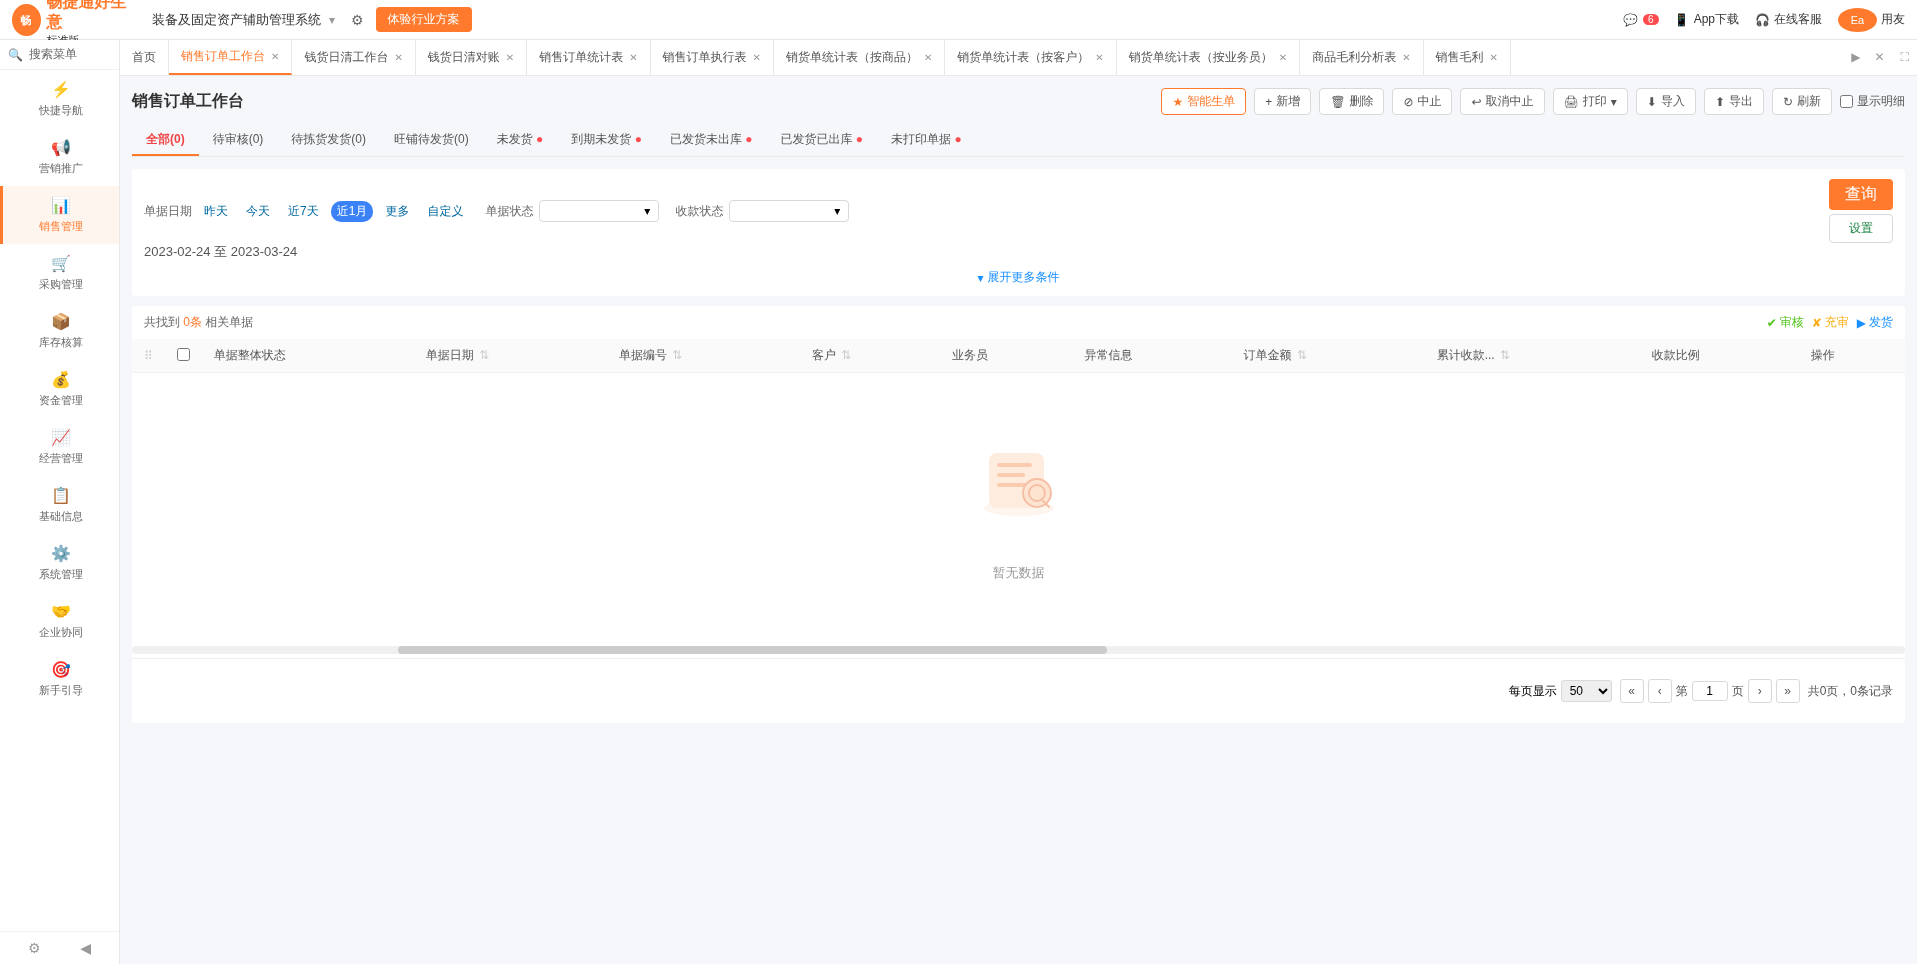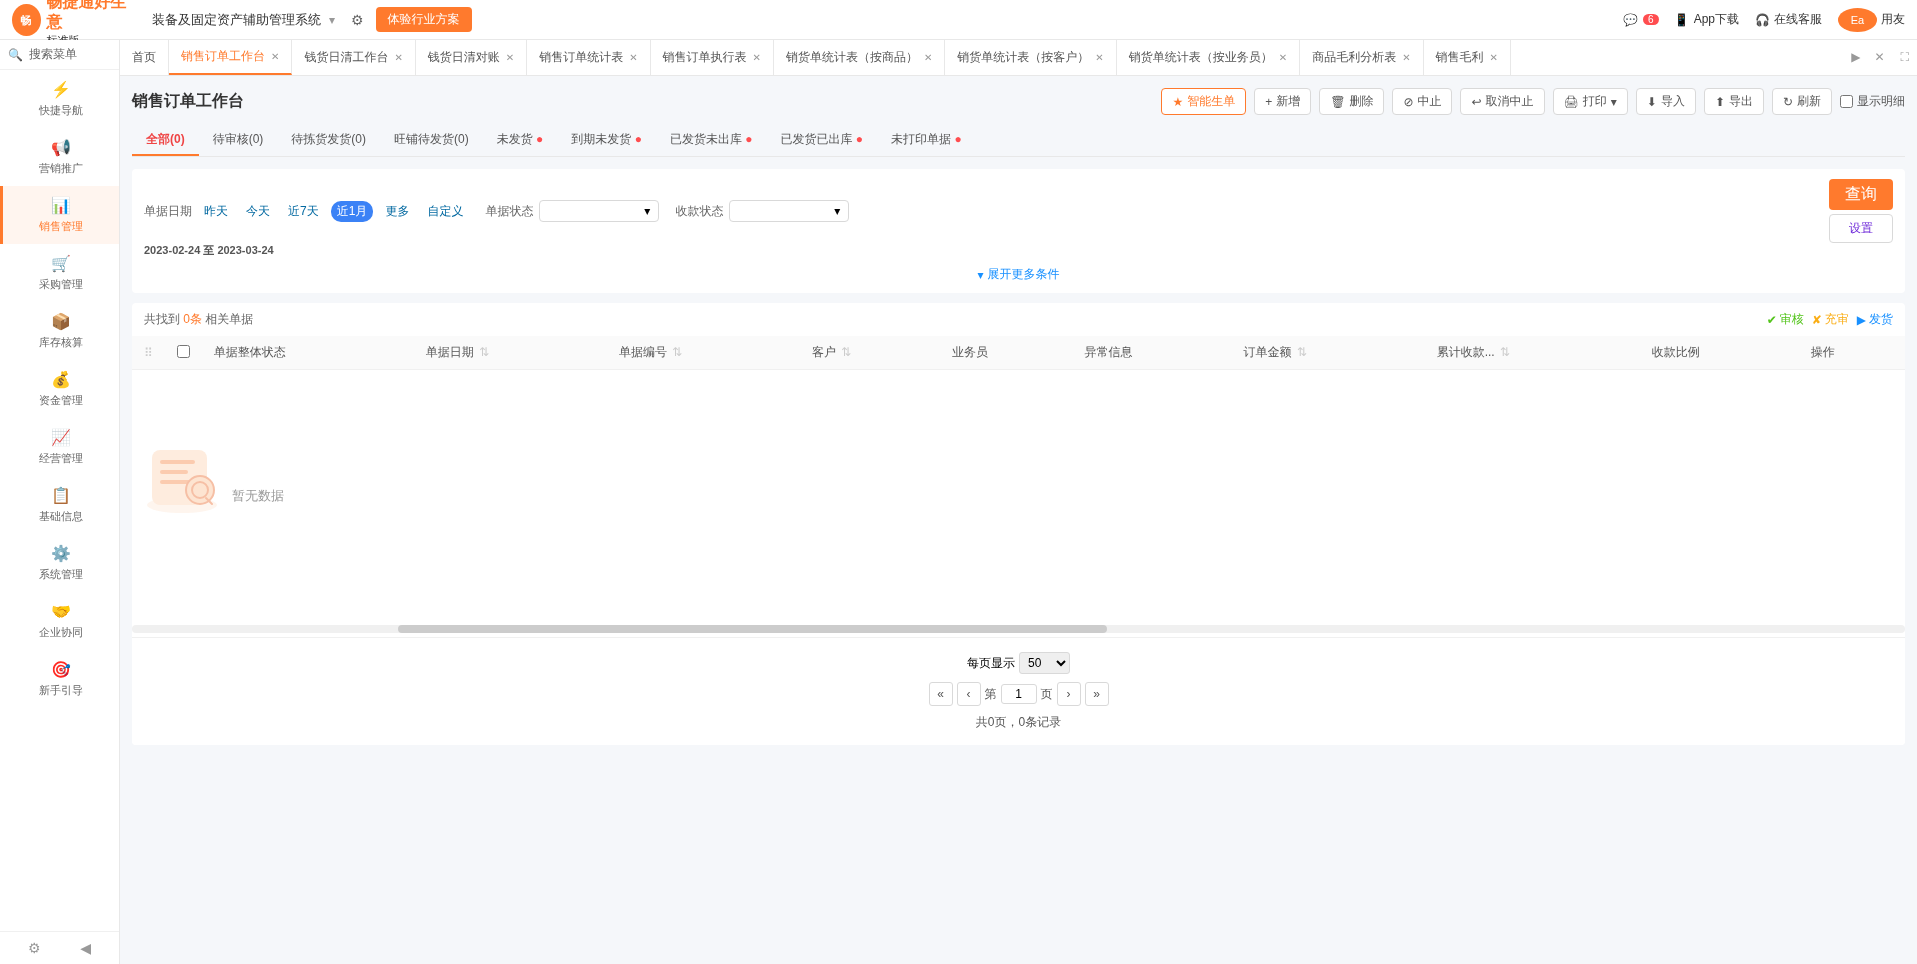--- a/index.html
+++ b/index.html
@@ -55,53 +55,53 @@
     .sub-tabs { display: flex; align-items: center; gap: 0; margin-bottom: 12px; border-bottom: 1px solid #e8e8e8; }
     .sub-tab { padding: 6px 14px; cursor: pointer; color: #555; font-size: 12px; border-bottom: 2px solid transparent; }
     .sub-tab.active { color: #ef4444; border-bottom-color: #ff7a2d; font-weight: bold; }
     .sub-tab .red-badge { color: #ff4d4f; font-weight: bold; }
 
     
     .filter-area { background: #fff; border-radius: 4px; padding: 10px 12px; margin-bottom: 10px; }
     .filter-row { display: flex; align-items: center; gap: 16px; flex-wrap: wrap; }
     .filter-item { display: flex; align-items: center; gap: 6px; }
     .filter-label { color: #666; white-space: nowrap; }
-    .filter-date { color: #555; font-size: 11px; font-weight: bold; }
+    .filter-date { color: #555; font-size: 13px; }
     .date-option { cursor: pointer; color: #0369a1; padding: 2px 6px; border-radius: 3px; }
     .date-option.active { background: #3b82f6; color: white; border-radius: 10px; }
     .filter-select { display: flex; align-items: center; gap: 4px; border: 1px solid #d9d9d9; border-radius: 4px; padding: 3px 8px; min-width: 120px; background: #fff; cursor: pointer; }
     .expand-btn { display: flex; align-items: center; gap: 4px; color: #1890ff; cursor: pointer; font-size: 12px; margin: 8px auto 0; justify-content: center; }
     .query-btn { background: #ff7a2d; color: white; border: none; border-radius: 4px; padding: 5px 16px; cursor: pointer; font-size: 16px; }
-    .set-btn { background: #fff; color: #6d28d9; border: 1px solid #d9d9d9; border-radius: 4px; padding: 5px 16px; cursor: pointer; font-size: 12px; }
+    .set-btn { background: #fff; color: #15803d; border: 1px solid #d9d9d9; border-radius: 4px; padding: 5px 16px; cursor: pointer; font-size: 12px; }
 
     
     .table-wrapper { background: #fff; border-radius: 4px; overflow: hidden; }
     .table-toolbar { display: flex; align-items: center; justify-content: space-between; padding: 8px 12px; }
     .result-count { color: #666; font-size: 12px; }
     .result-count .num { color: #ff7a2d; }
     .table-ops { display: flex; gap: 8px; }
     .table-op-btn { display: flex; align-items: center; gap: 3px; cursor: pointer; font-size: 12px; }
     .table-op-btn.audit { color: #52c41a; }
     .table-op-btn.cancel { color: #faad14; }
     .table-op-btn.send { color: #1890ff; }
 
     table { width: 100%; border-collapse: collapse; font-size: 12px; }
     thead tr { background: #fafafa; }
     th { padding: 8px 12px; text-align: left; color: #555; font-weight: 500; border-bottom: 1px solid #f0f0f0; white-space: nowrap; }
     th .sort-icon { color: #ccc; margin-left: 2px; }
     .checkbox-col { width: 30px; text-align: center; }
     .drag-col { width: 30px; text-align: center; color: #ccc; }
 
     
-    .empty-state { display: flex; flex-direction: row; align-items: center; padding: 60px 0; }
+    .empty-state { display: flex; flex-direction: column; align-items: center; justify-content: center; padding: 60px 0; }
     .empty-icon { font-size: 80px; margin-bottom: 12px; opacity: 0.6; }
     .empty-text { color: #999; font-size: 13px; }
 
     
-    .pagination { display: flex; align-items: center; justify-content: flex-end; padding: 14px 12px; background: #fff; border-top: 1px solid #f0f0f0; gap: 8px; flex-direction: column; }
+    .pagination { display: flex; align-items: center; justify-content: flex-end; padding: 20px 12px; background: #fff; border-top: 1px solid #f0f0f0; gap: 8px; }
     .page-size-select { display: flex; align-items: center; gap: 4px; }
     .page-select { border: 1px solid #d9d9d9; border-radius: 3px; padding: 2px 4px; font-size: 12px; }
     .page-nav { display: flex; align-items: center; gap: 4px; }
     .page-btn { width: 24px; height: 24px; display: flex; align-items: center; justify-content: center; border: 1px solid #d9d9d9; border-radius: 3px; cursor: pointer; color: #555; font-size: 12px; background: #fff; }
     .page-info { color: #555; font-size: 12px; }
     .total-info { color: #555; font-size: 12px; }
 
     
     .horizontal-scroll { height: 8px; background: #f0f0f0; border-radius: 4px; margin: 4px 0; position: relative; }
     .scroll-thumb { height: 8px; background: #ccc; border-radius: 4px; width: 40%; margin-left: 15%; }

